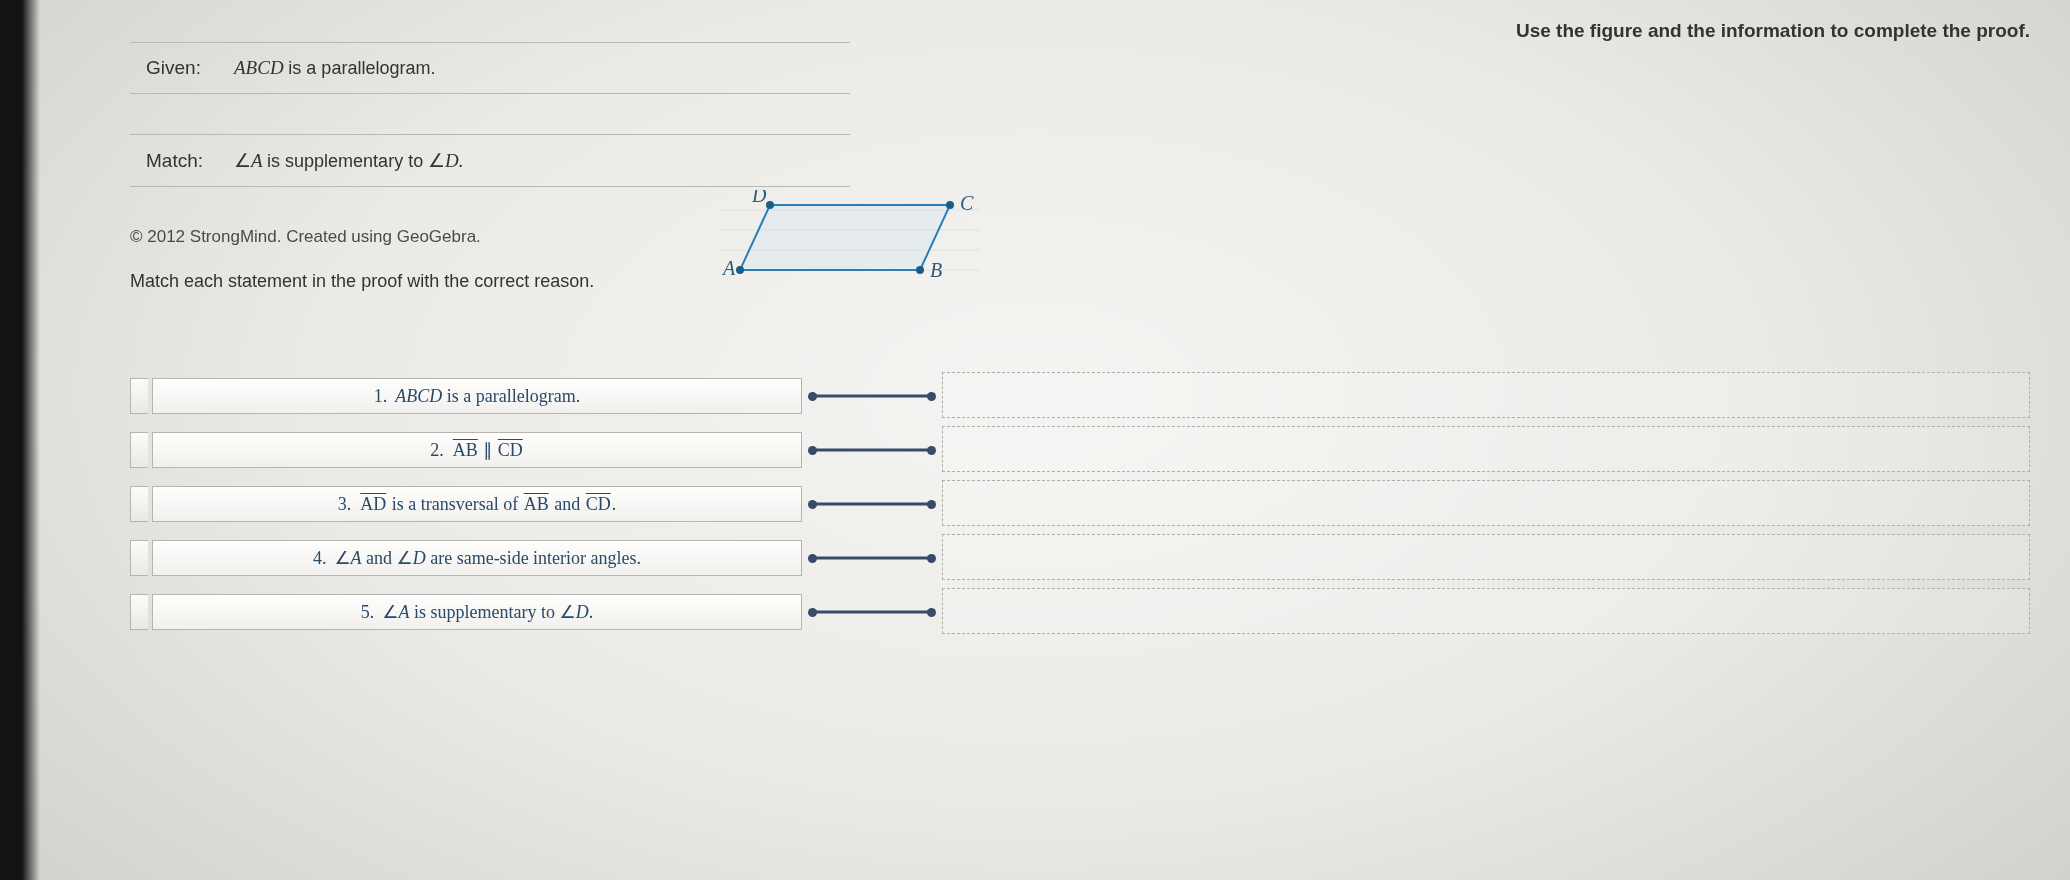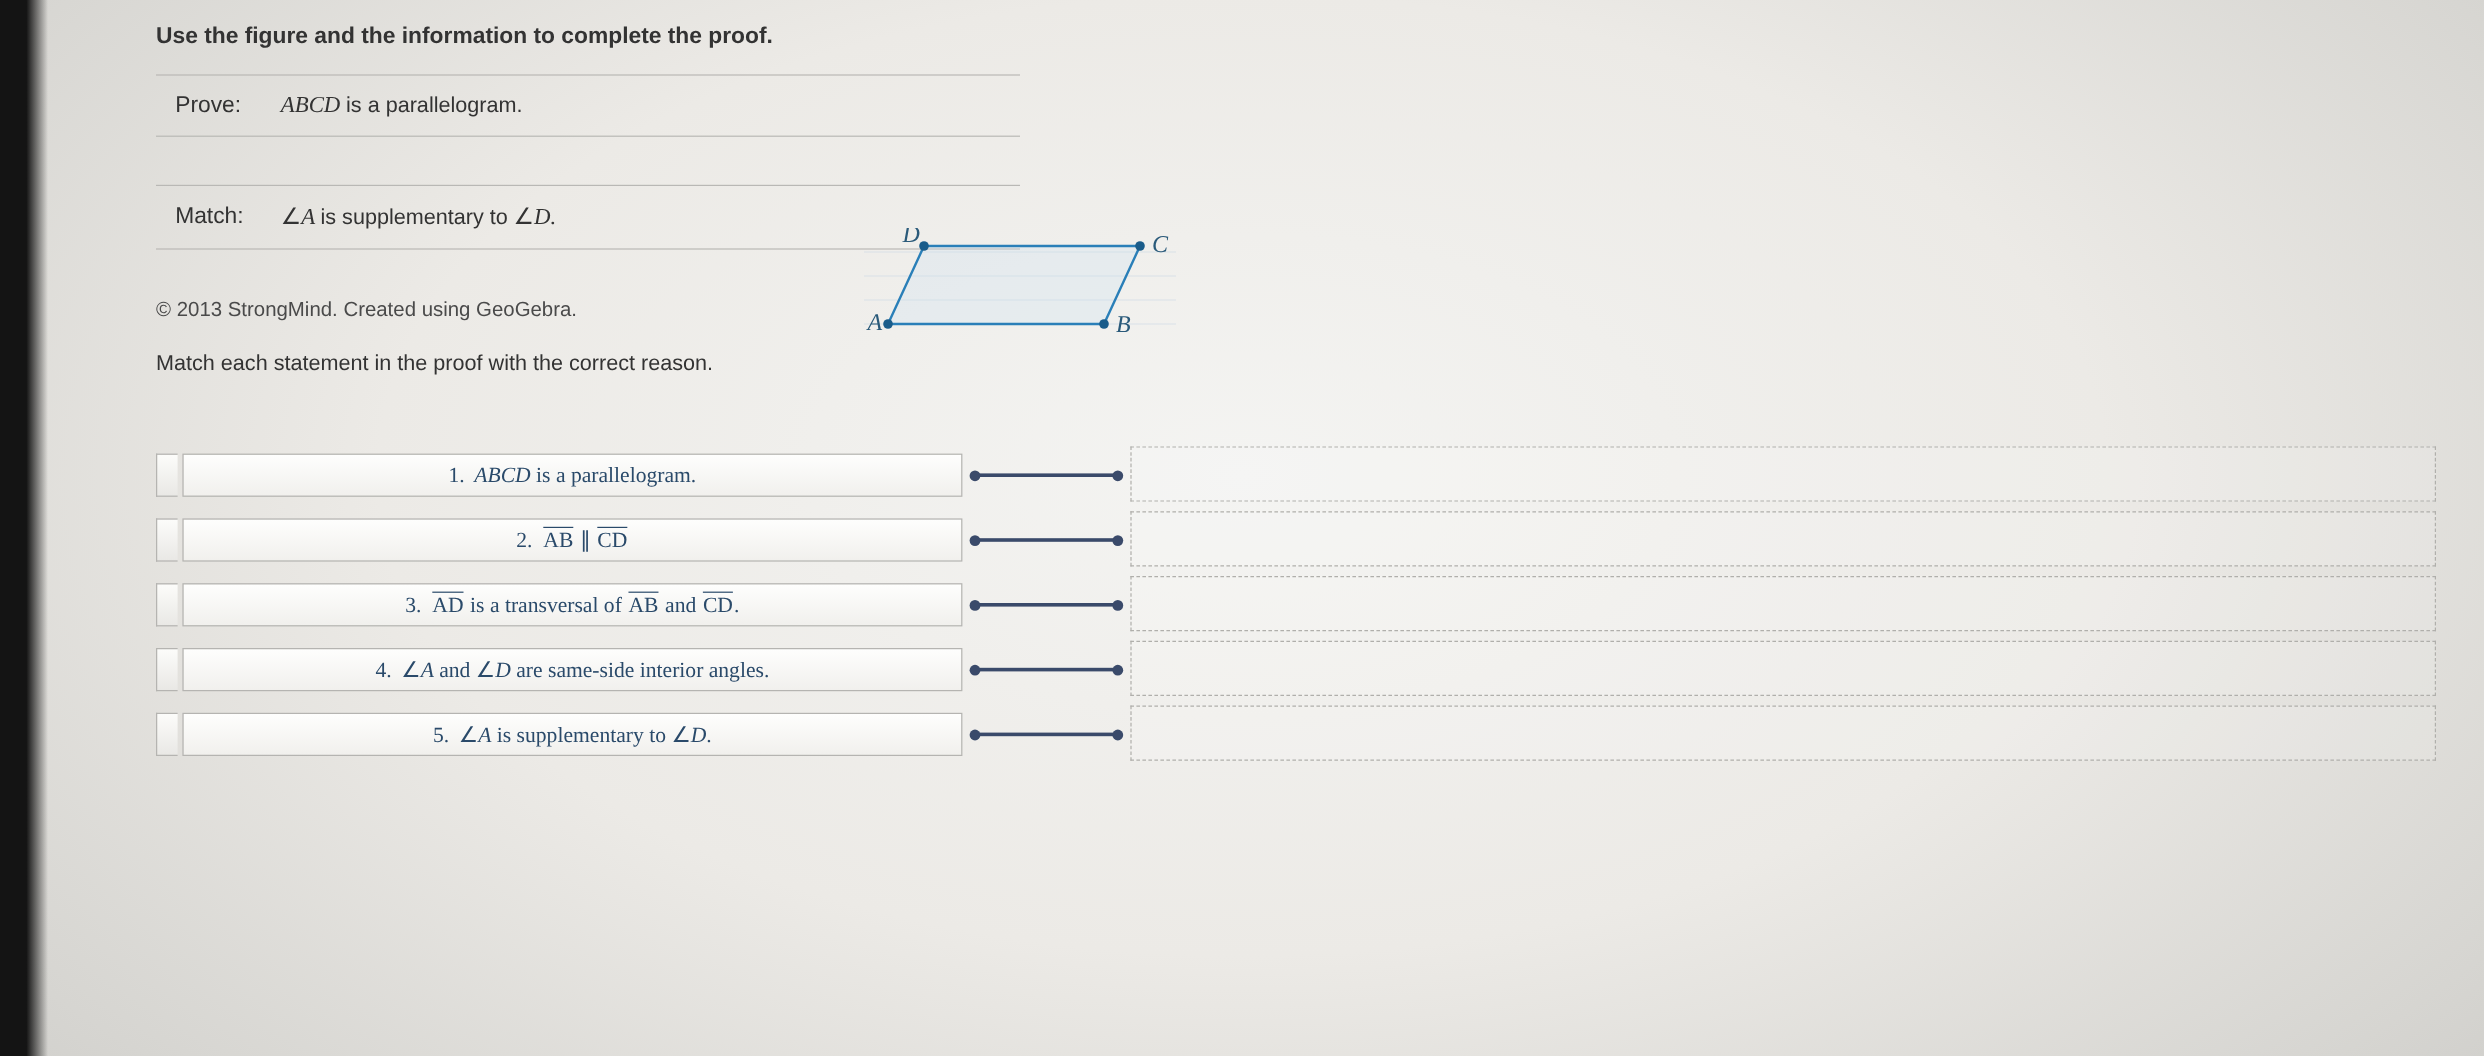--- a/index.html
+++ b/index.html
@@ -19,21 +19,21 @@
   }
   .content {
     position: absolute;
     left: 130px;
     top: 20px;
     right: 40px;
   }
   .prompt {
     font-weight: bold;
     font-size: 19px;
-    margin-bottom: 20px;
+    text-align: right;
   }
   .gp-row {
     border-top: 1px solid #b9b8b5;
     border-bottom: 1px solid #b9b8b5;
     padding: 14px 8px 14px 16px;
     width: 720px;
     display: flex;
     align-items: center;
     gap: 26px;
   }
@@ -141,32 +141,32 @@
 </style>
 </head>
 <body>
 
 <div class="left-edge"></div>
 
 <div class="content">
   <div class="prompt">Use the figure and the information to complete the proof.</div>
 
   <div class="gp-row">
-    <div class="gp-label">Prove:</div>
+    <div class="gp-label">Given:</div>
     <div class="gp-val"><span class="ital">ABCD</span> <span class="roman">is a parallelogram.</span></div>
   </div>
 
   <div class="spacer"></div>
 
   <div class="gp-row">
     <div class="gp-label">Match:</div>
     <div class="gp-val"><span class="ang">∠</span><span class="ital">A</span> <span class="roman">is supplementary to</span> <span class="ang">∠</span><span class="ital">D</span>.</div>
   </div>
 
-  <div class="attrib">© 2013 StrongMind. Created using GeoGebra.</div>
+  <div class="attrib">© 2012 StrongMind. Created using GeoGebra.</div>
   <div class="instr">Match each statement in the proof with the correct reason.</div>
 </div>
 
 <div class="figure">
   <svg width="260" height="100" viewBox="0 0 260 100">
 
     <g stroke="#c9d6e4" stroke-width="0.5">
       <line x1="0" y1="20" x2="260" y2="20"></line>
         <line x1="0" y1="40" x2="260" y2="40"></line>
       <line x1="0" y1="60" x2="260" y2="60"></line>

